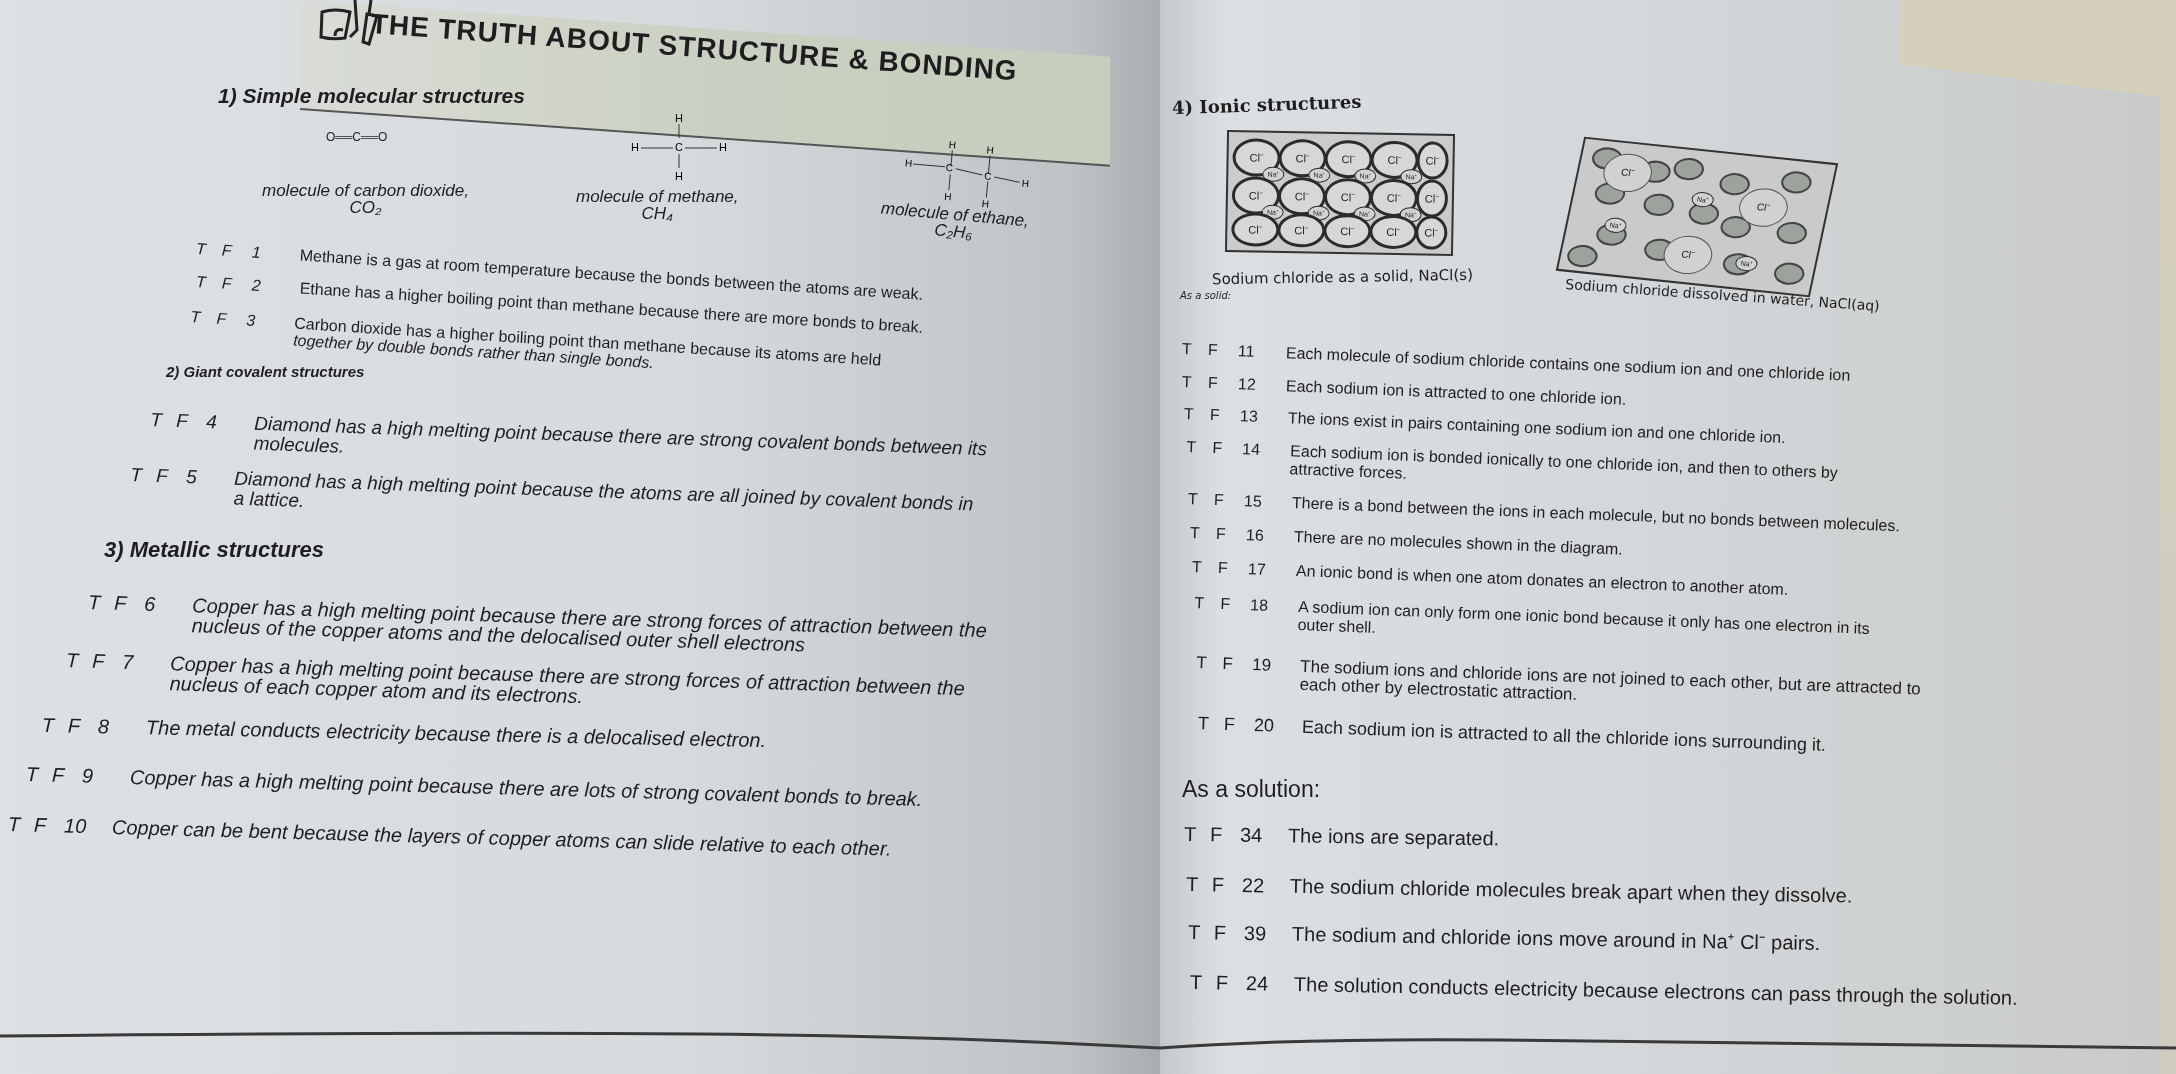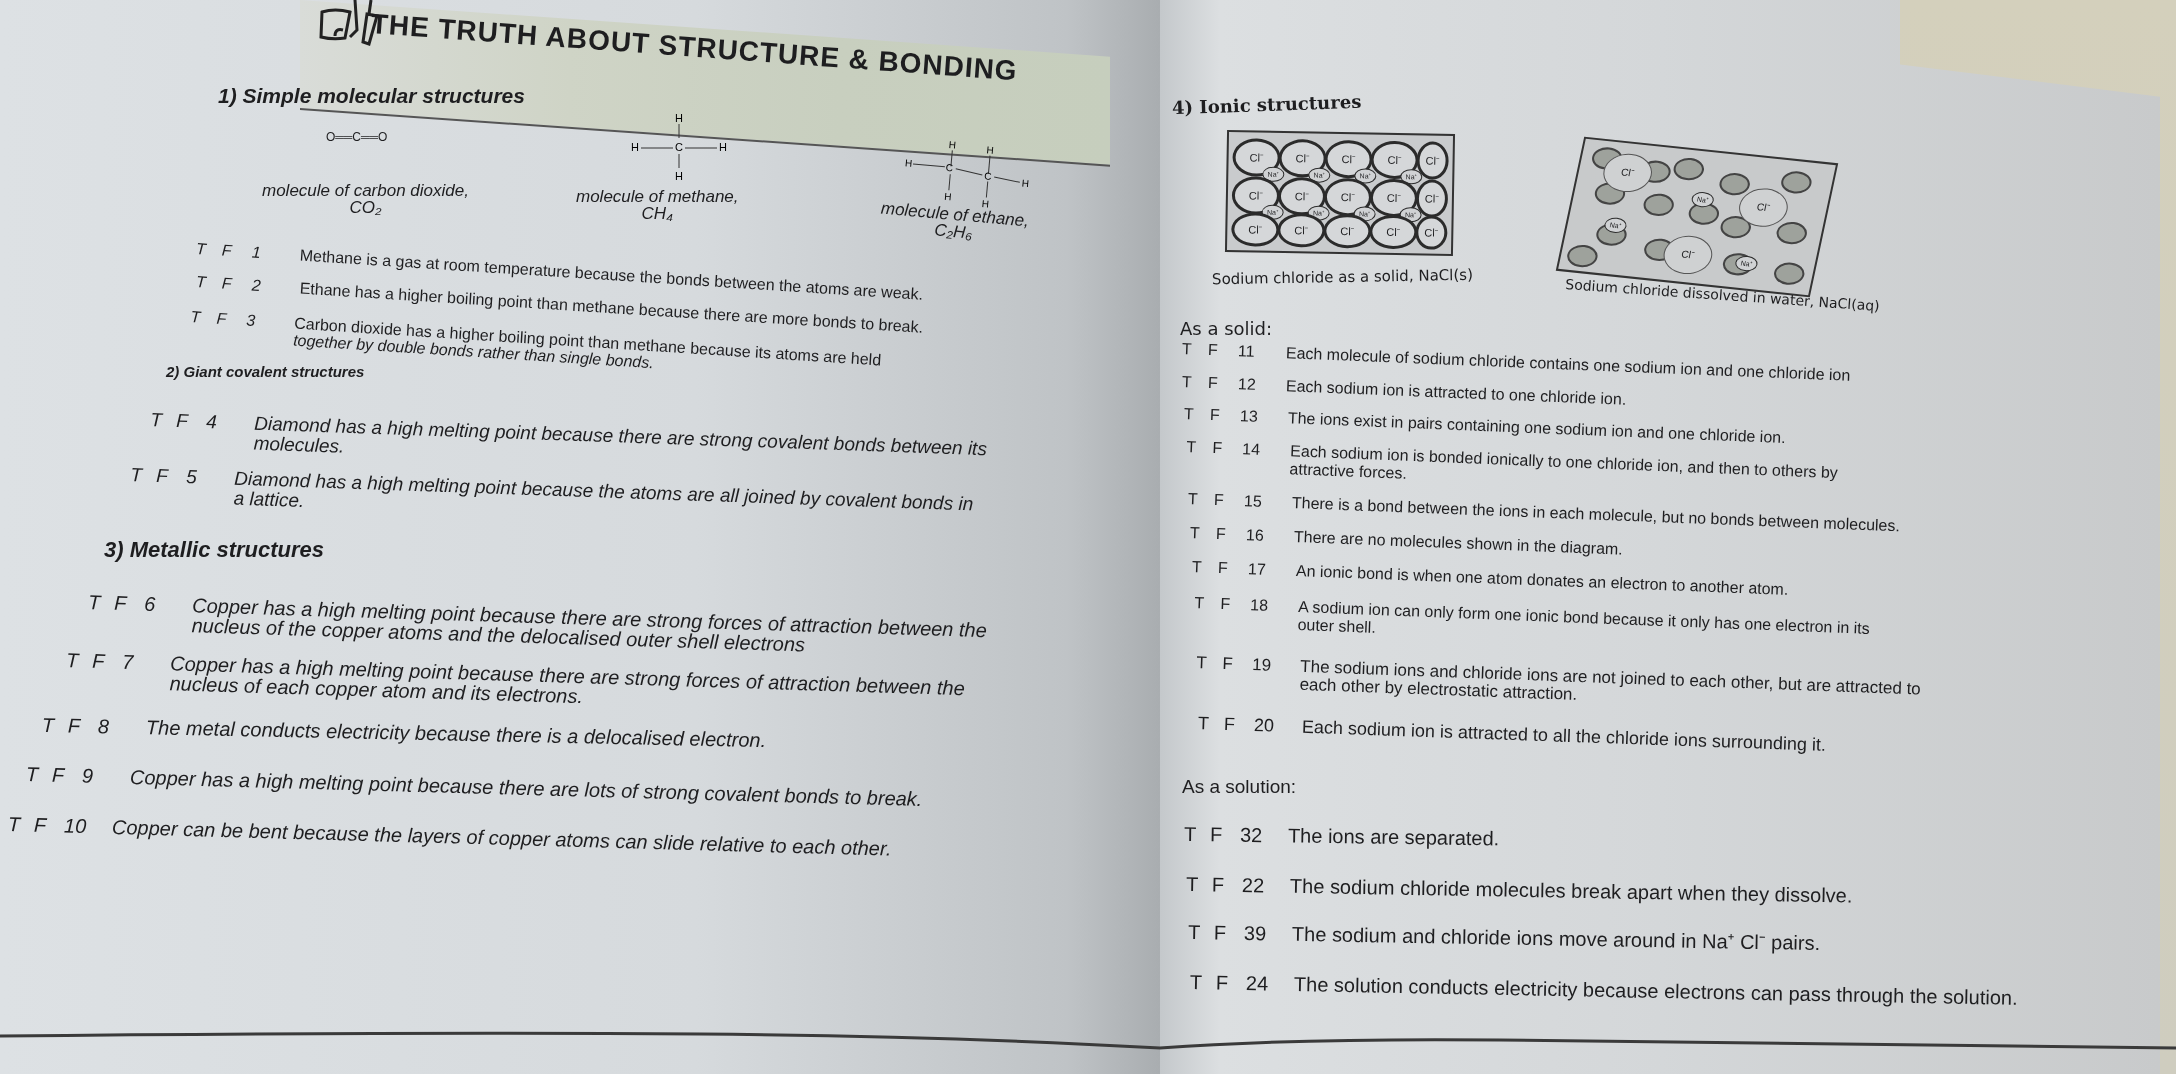--- a/index.html
+++ b/index.html
@@ -195,21 +195,21 @@
     <div class="wm" style="left:6px;top:104px;"></div>
   <div class="clb" style="left:24px;top:10px;">Cl⁻</div>
   <div class="clb" style="left:164px;top:30px;">Cl⁻</div>
   <div class="clb" style="left:100px;top:84px;">Cl⁻</div>
   <div class="na" style="left:116px;top:40px;">Na⁺</div>
   <div class="na" style="left:36px;top:74px;">Na⁺</div>
   <div class="na" style="left:172px;top:98px;">Na⁺</div>
 </div>
 <div class="label" style="left:1566px;top:276px;font-family:'DejaVu Sans',sans-serif;font-size:14px;transform:rotate(4deg);transform-origin:left top;">Sodium chloride dissolved in water, NaCl(aq)</div>
 
-<div class="label" style="left:1180px;top:318px;font-family:'DejaVu Sans',sans-serif;font-size:18px;">As a solid:</div>
+<div class="label" style="left:1180px;top:290px;font-family:'DejaVu Sans',sans-serif;font-size:10px;font-style:italic;">As a solid:</div>
 
 <div class="q qR" style="left:1182px;top:340px;transform:rotate(2.3deg);">
   <span class="tf"><span>T</span><span>F</span></span><span class="num">11</span><span>Each molecule of sodium chloride contains one sodium ion and one chloride ion</span>
 </div>
 <div class="q qR" style="left:1182px;top:373px;transform:rotate(2.3deg);">
   <span class="tf"><span>T</span><span>F</span></span><span class="num">12</span><span>Each sodium ion is attracted to one chloride ion.</span>
 </div>
 <div class="q qR" style="left:1184px;top:405px;transform:rotate(2.3deg);">
   <span class="tf"><span>T</span><span>F</span></span><span class="num">13</span><span>The ions exist in pairs containing one sodium ion and one chloride ion.</span>
 </div>
@@ -231,24 +231,24 @@
   <span class="l2">outer shell.</span>
 </div>
 <div class="q qR" style="left:1196px;top:654px;transform:rotate(2.1deg);font-size:17px;">
   <span class="tf"><span>T</span><span>F</span></span><span class="num">19</span><span>The sodium ions and chloride ions are not joined to each other, but are attracted to</span>
   <span class="l2">each other by electrostatic attraction.</span>
 </div>
 <div class="q qR" style="left:1198px;top:714px;transform:rotate(2deg);font-size:18px;">
   <span class="tf"><span>T</span><span>F</span></span><span class="num">20</span><span>Each sodium ion is attracted to all the chloride ions surrounding it.</span>
 </div>
 
-<div class="label" style="left:1182px;top:776px;font-size:19px;">As a solution:</div>
+<div class="label" style="left:1182px;top:776px;font-size:23px;">As a solution:</div>
 
 <div class="q qR2" style="left:1184px;top:824px;transform:rotate(0.8deg);">
-  <span class="tf"><span>T</span><span>F</span></span><span class="num">32</span><span>The ions are separated.</span>
+  <span class="tf"><span>T</span><span>F</span></span><span class="num">34</span><span>The ions are separated.</span>
 </div>
 <div class="q qR2" style="left:1186px;top:874px;transform:rotate(1deg);">
   <span class="tf"><span>T</span><span>F</span></span><span class="num">22</span><span>The sodium chloride molecules break apart when they dissolve.</span>
 </div>
 <div class="q qR2" style="left:1188px;top:922px;transform:rotate(1deg);">
   <span class="tf"><span>T</span><span>F</span></span><span class="num">39</span><span>The sodium and chloride ions move around in Na⁺ Cl⁻ pairs.</span>
 </div>
 <div class="q qR2" style="left:1190px;top:972px;transform:rotate(1.1deg);">
   <span class="tf"><span>T</span><span>F</span></span><span class="num">24</span><span>The solution conducts electricity because electrons can pass through the solution.</span>
 </div>

